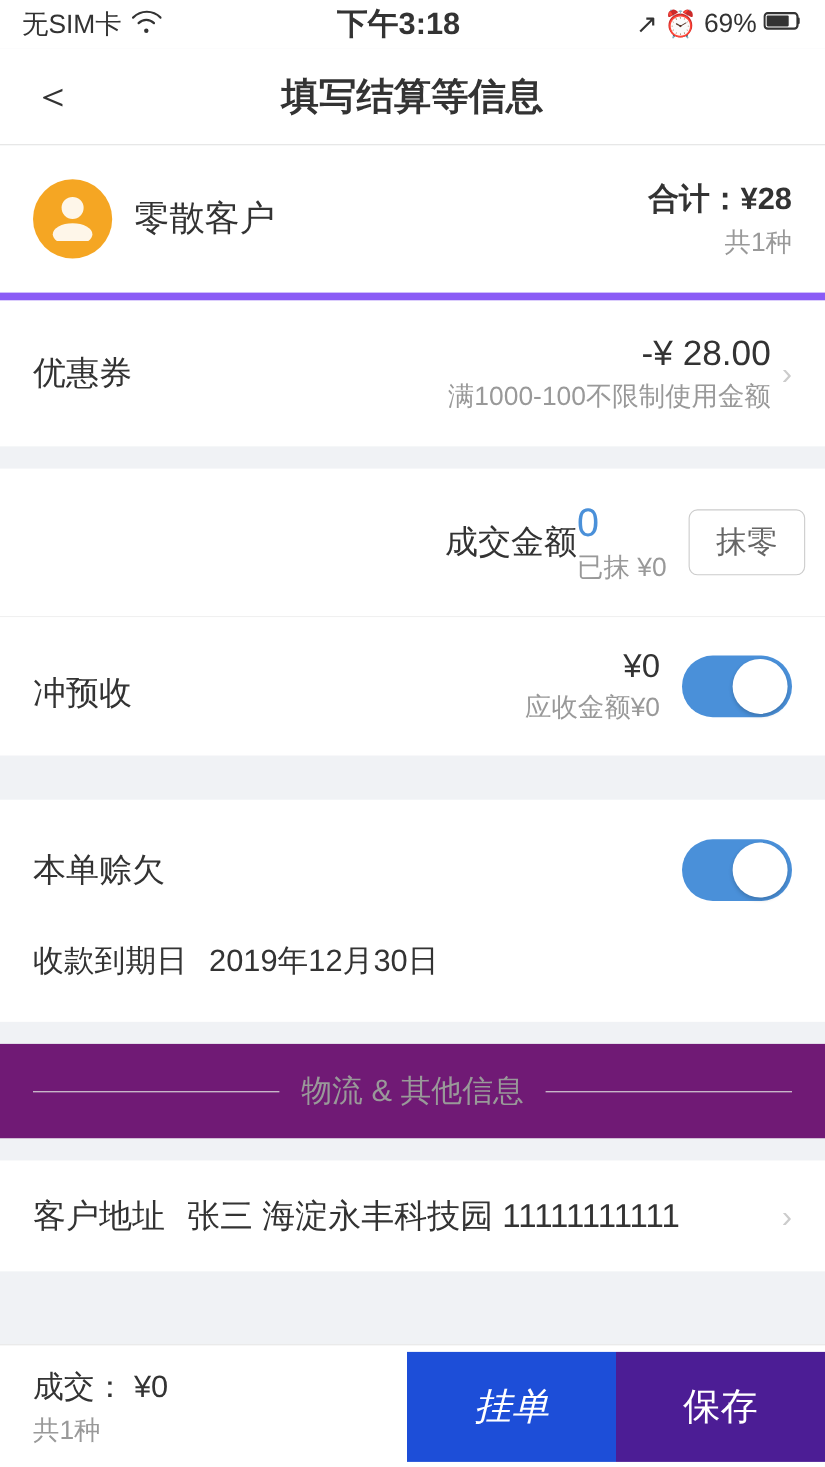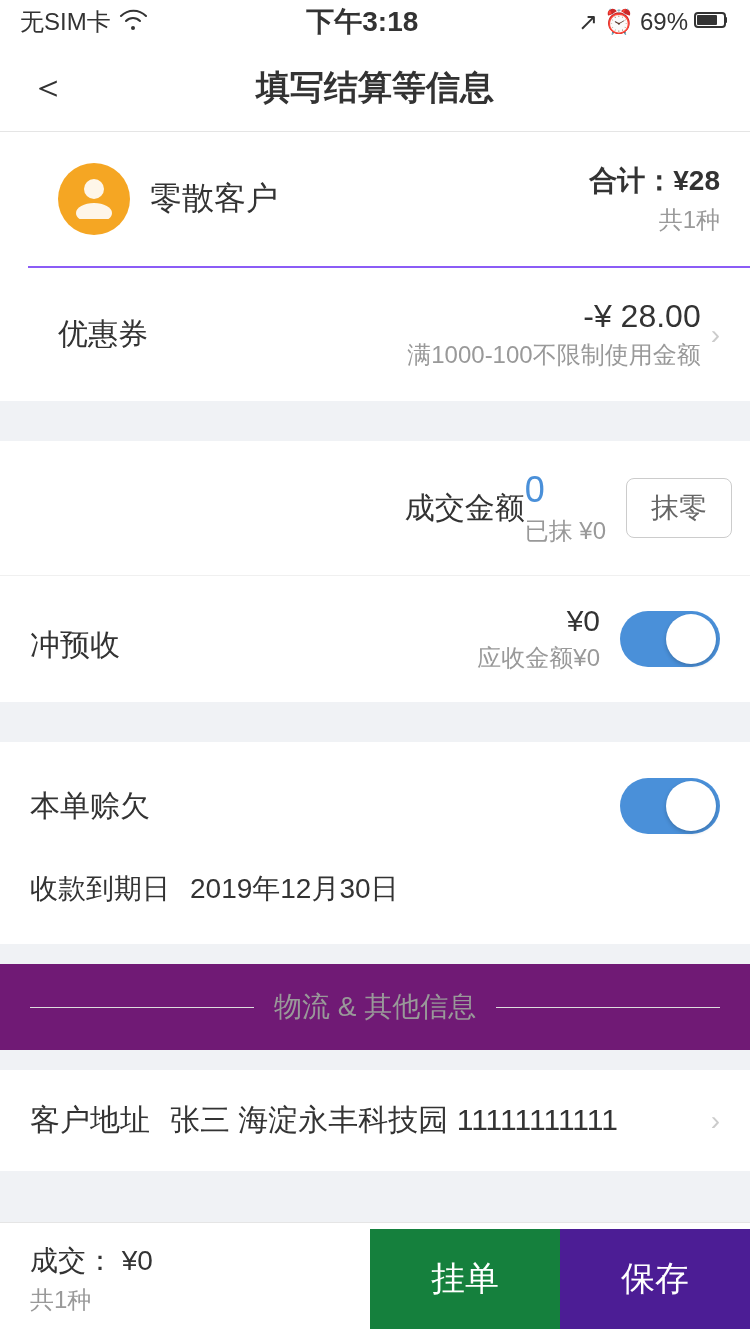--- a/index.html
+++ b/index.html
@@ -50,22 +50,20 @@
     }
     .nav-title {
       font-size: 34px;
       font-weight: 600;
       color: #333;
     }
 
     
     .section {
       background: #fff;
-      margin-bottom: 20px;
-      padding-left: 28px;
     }
 
     
     .customer-row {
       display: flex;
       align-items: center;
       justify-content: space-between;
       padding: 30px 30px;
     }
     .customer-left { display: flex; align-items: center; gap: 20px; }
@@ -88,21 +86,21 @@
     .customer-right { text-align: right; }
     .total-amount { font-size: 28px; color: #333; font-weight: 600; }
     .total-count { font-size: 24px; color: #999; margin-top: 4px; }
 
     
     .coupon-row {
       display: flex;
       align-items: center;
       justify-content: space-between;
       padding: 30px 30px;
-      border-top: 2px solid #8b5cf6;
+      border-top: 7px solid #8b5cf6;
       gap: 34px;
     }
     .coupon-label { font-size: 30px; color: #333; }
     .coupon-right { display: flex; align-items: center; gap: 10px; }
     .coupon-discount { font-size: 32px; color: #333; font-weight: 500; text-align: right; }
     .coupon-desc { font-size: 24px; color: #999; margin-top: 4px; }
     .chevron-right { font-size: 28px; color: #ccc; }
 
     
     .divider-gray {
@@ -244,28 +242,29 @@
     }
     .bottom-info {
       flex: 1;
       padding: 0 30px;
     }
     .bottom-transaction { font-size: 28px; color: #333; }
     .bottom-count { font-size: 24px; color: #999; margin-top: 4px; }
     .bottom-btn-pending {
       width: 190px;
       height: 100px;
-      background: #15803d;
+      background: #1d4ed8;
       display: flex;
       align-items: center;
       justify-content: center;
       font-size: 34px;
       color: #fff;
       font-weight: 500;
       cursor: pointer;
+      font-style: italic;
     }
     .bottom-btn-save {
       width: 190px;
       height: 100px;
       background: #4c1d95;
       display: flex;
       align-items: center;
       justify-content: center;
       font-size: 34px;
       color: #fff;

